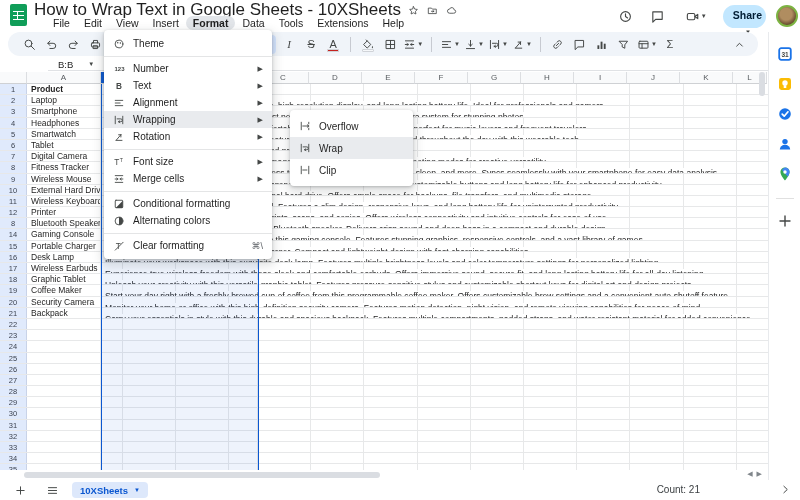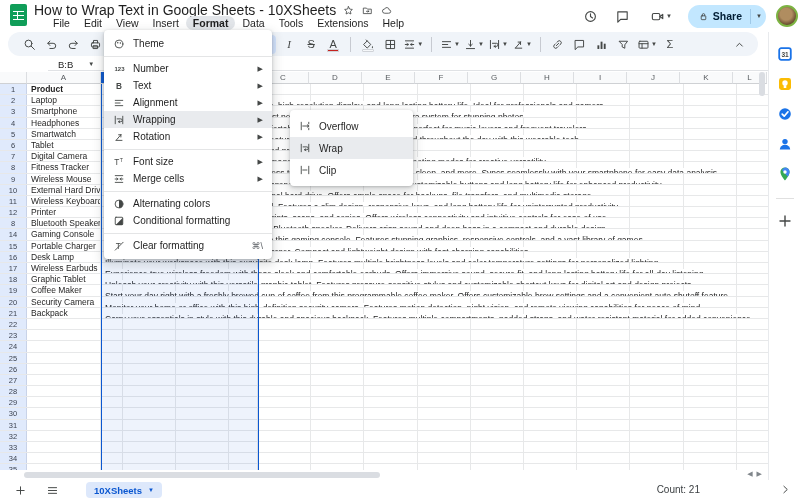--- a/index.html
+++ b/index.html
@@ -11,28 +11,28 @@
   #app-header { position:absolute; left:0; top:0; width:800px; height:30px; background:#fff; }
   #sheets-logo { position:absolute; left:10px; top:4px; width:17px; height:22px; background:#0f9d58;
     border-radius:2px; }
   #sheets-logo:before { content:""; position:absolute; left:3px; top:7px; width:11px; height:9px;
     background:
       linear-gradient(#fff,#fff) 0 4px/11px 1.2px no-repeat,
       linear-gradient(#fff,#fff) 4px 0/1.2px 9px no-repeat,
       linear-gradient(#fff,#fff) 0 0/11px 1.2px no-repeat,
       linear-gradient(#fff,#fff) 0 8px/11px 1.2px no-repeat; }
   #title-row { position:absolute; left:34px; top:3px; height:14px; display:flex; align-items:center; gap:7px; }
-  #doc-title { font-size:14px; color:#1f1f1f; white-space:nowrap; }
+  #doc-title { font-size:17px; color:#1f1f1f; white-space:nowrap; }
   #menu-bar { position:absolute; left:46px; top:16px; display:flex; font-size:10.5px; color:#1f1f1f; }
   #menu-bar .mitem { padding:1px 7px; border-radius:8px; cursor:default; line-height:12px; }
   #menu-bar .mitem.active { background:#e2e5e9;font-weight:bold; }
   #header-right { position:absolute; right:2px; top:3px; height:26px; display:flex; align-items:center; gap:10px; }
   .hbtn { width:22px; height:22px; display:flex; align-items:center; justify-content:center; }
   #share-btn { height:23px; background:#c2e7ff; border-radius:12px; display:flex; align-items:center;
-    padding:0 4px 0 10px; gap:4px; font-size:10.5px; font-weight:bold; color:#001d35; }
+    padding:0 4px 0 10px; gap:4px; font-size:10.5px; font-weight:bold; color:#001d35;flex-direction:column; }
   #share-split { width:1px; height:15px; background:#9fc9e8; margin-left:4px; }
   #avatar { width:22px; height:22px; border-radius:50%;
     background:radial-gradient(circle at 45% 40%, #b08d60 0 40%, #6b4f33 70%, #3d2f1d);
     border:2px solid #79b b; border:2px solid #7cb342; }
 
   
   #toolbar { position:absolute; left:8px; top:32px; width:750px; height:24px; background:#f0f4f9;
     border-radius:14px; display:flex; align-items:center; padding:0 10px 0 12px; }
   #toolbar-items { display:flex; align-items:center; gap:4px; flex:1; }
   .tbtn { min-width:18px; height:19px; display:flex; align-items:center; justify-content:center;
@@ -89,21 +89,21 @@
   #hthumb { position:absolute; left:24px; top:2px; width:356px; height:6px; background:#dadde2; border-radius:3px; }
   #hscroll-arrows { position:absolute; right:6px; top:0; display:flex; gap:4px; font-size:7px; color:#80868b; }
   #vscroll-thumb { position:absolute; left:759px; top:72px; width:6px; height:24px; background:#dadde2;
     border-radius:3px; z-index:6; }
 
   
   #sheet-bar { position:absolute; left:0; top:480px; width:800px; height:20px; background:#fff;
     display:flex; align-items:center; }
   #add-sheet, #all-sheets { width:24px; height:18px; display:flex; align-items:center; justify-content:center;
     margin-left:8px; color:#444746; }
-  #sheet-tab { margin-left:22px; height:16px; background:#dde8fb; border-radius:4px; display:flex;
+  #sheet-tab { margin-left:8px; height:16px; background:#dde8fb; border-radius:4px; display:flex;
     align-items:center; padding:0 8px; gap:5px; font-size:9.5px; font-weight:bold; color:#0b57d0; }
   #sheet-tab .ddarrow { color:#0b57d0; }
   #count-badge { position:absolute; right:100px; top:4px; font-size:10px; color:#3c4043; }
   #panel-chevron { position:absolute; right:8px; top:2px; }
 
   
   #side-panel { position:absolute; left:768px; top:32px; width:32px; height:448px; background:#fff;
     border-left:1px solid #e8eaed; display:flex; flex-direction:column; align-items:center; }
   .spicon { width:16px; height:16px; margin-top:14px; }
   .spicon svg { width:16px; height:16px; }
@@ -681,34 +681,34 @@
             <path d="M3 3.5 H13 M3 12.5 H13 M2.8 8 H6.4 M6.4 8 l-1.5-1.3 M6.4 8 l-1.5 1.3 M13.2 8 H9.6 M9.6 8 l1.5-1.3 M9.6 8 l1.5 1.3"></path>
           </svg>
         </span>
         <span class="mi-label">Merge cells</span>
         <span class="mi-arrow">▶</span>
       </div>
       <div class="menu-divider"></div>
       <div class="menu-item">
         <span class="mi-icon">
           <svg class="ic" viewBox="0 0 16 16">
+            <rect x="3" y="3" width="10" height="10" rx="1"></rect>
+            <path d="M13 3.6 V12.4 a.8.8 0 0 1 -.8.8 H3.6 Z" fill="#444746" stroke="none"></path>
+          </svg>
+        </span>
+        <span class="mi-label">Conditional formatting</span>
+      </div>
+      <div class="menu-item">
+        <span class="mi-icon">
+          <svg class="ic" viewBox="0 0 16 16">
             <circle cx="8" cy="8" r="5.2"></circle>
             <path d="M8 2.8 a5.2 5.2 0 0 1 0 10.4 z" fill="#444746" stroke="none"></path>
           </svg>
         </span>
         <span class="mi-label">Alternating colors</span>
-      </div>
-      <div class="menu-item">
-        <span class="mi-icon">
-          <svg class="ic" viewBox="0 0 16 16">
-            <rect x="3" y="3" width="10" height="10" rx="1"></rect>
-            <path d="M13 3.6 V12.4 a.8.8 0 0 1 -.8.8 H3.6 Z" fill="#444746" stroke="none"></path>
-          </svg>
-        </span>
-        <span class="mi-label">Conditional formatting</span>
       </div>
       <div class="menu-divider"></div>
       <div class="menu-item">
         <span class="mi-icon">
           <svg class="ic" viewBox="0 0 16 16">
             <text x="3.5" y="12" font-size="11">T</text>
             <path d="M3 13.5 L13.5 3"></path>
           </svg>
         </span>
         <span class="mi-label">Clear formatting</span>

